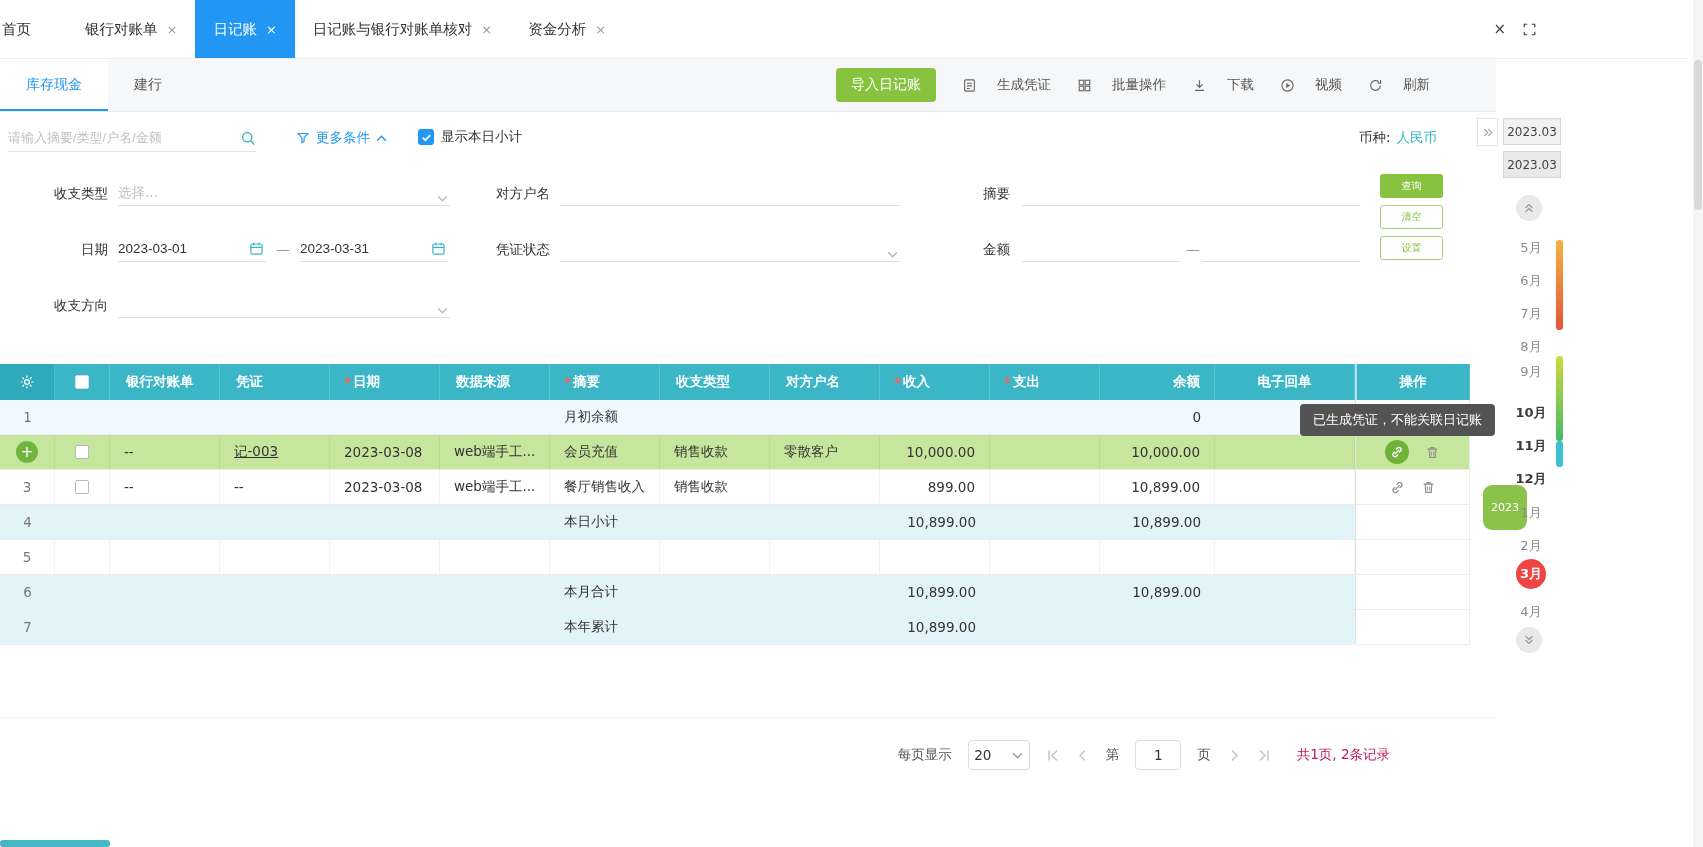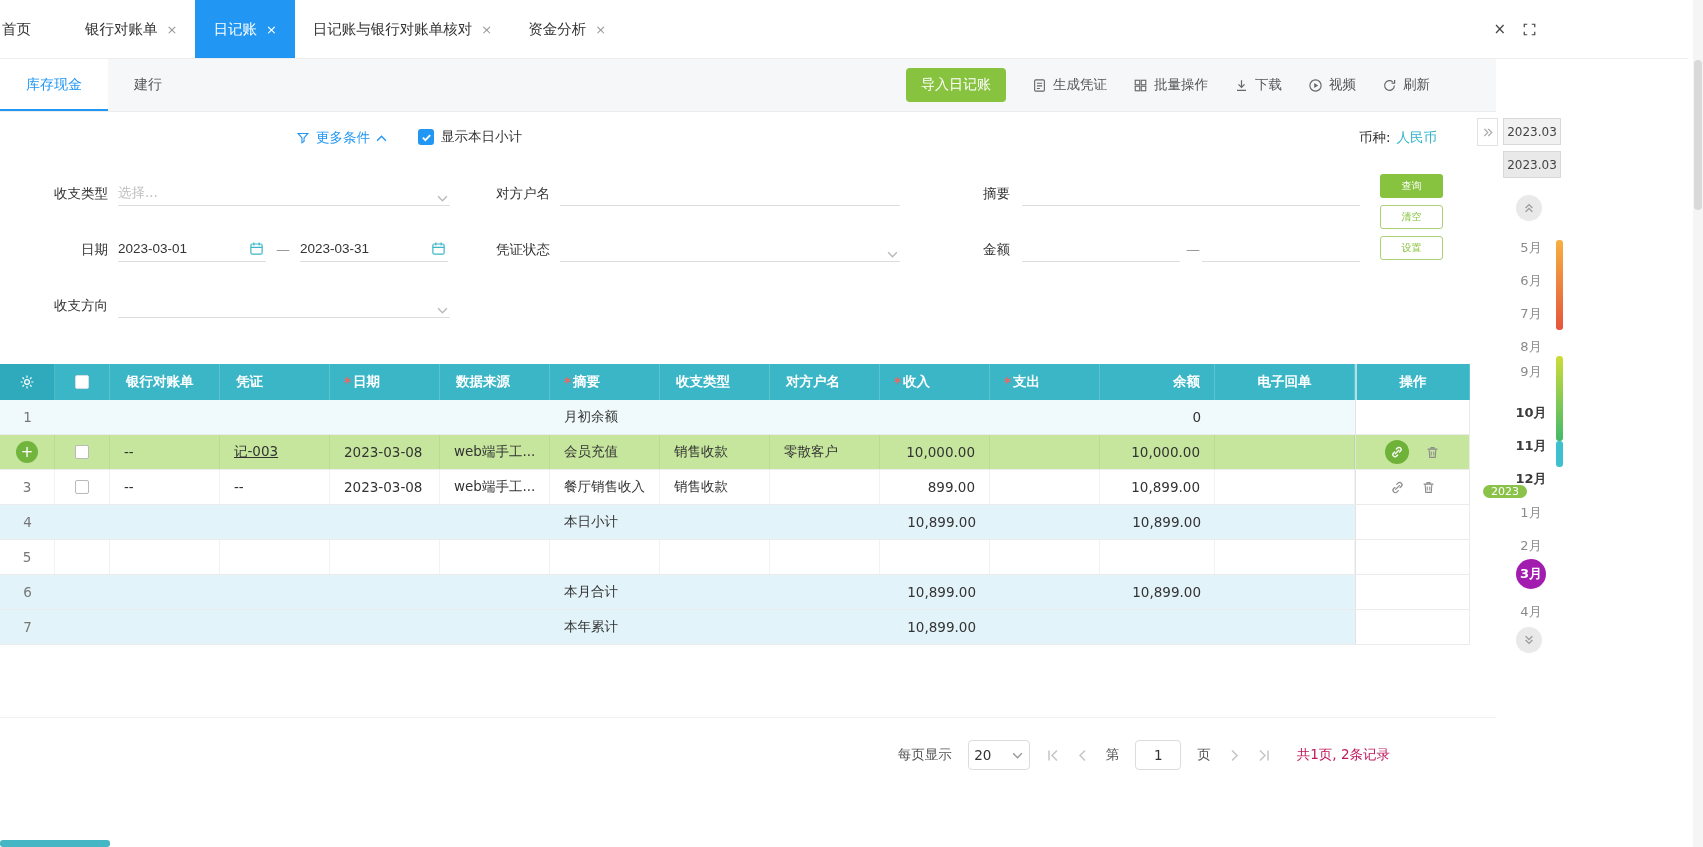--- a/index.html
+++ b/index.html
@@ -15,21 +15,21 @@
 .tab-home{padding:0 6px 0 2px;margin-right:30px;}
 .winctl{margin-left:auto;display:flex;align-items:center;gap:16px;padding-right:151px;color:#444;}
 .winctl .wbtn{font-size:15px;cursor:pointer;display:flex;align-items:center;}
 
 
 .subbar{position:absolute;top:59px;left:0;width:1496px;height:53px;background:#f6f7f8;border-bottom:1px solid #ececec;display:flex;align-items:stretch;}
 .subtab{display:flex;align-items:center;padding:0 26px;font-size:14px;color:#555;cursor:pointer;}
 .subtab.active{background:#fff;color:#2196f3;box-shadow:inset 0 -2px 0 #2196f3;}
 .tools{margin-left:auto;display:flex;align-items:center;gap:26px;padding-right:66px;}
 .btn-import{background:#87c33f;color:#fff;font-size:14px;padding:8px 15px;border-radius:4px;cursor:pointer;}
-.tool{display:flex;align-items:center;gap:6px;font-size:13.5px;color:#555;cursor:pointer;}
+.tool{display:flex;align-items:center;gap:20px;font-size:13.5px;color:#555;cursor:pointer;}
 .tool svg{width:15px;height:15px;}
 
 
 .searchrow{position:absolute;top:112px;left:0;width:1496px;height:52px;background:#fff;}
 .search{position:absolute;left:8px;top:12px;width:248px;height:28px;border-bottom:1px solid #e3e3e3;display:flex;align-items:center;gap:4px;}
 .search input{border:0;outline:0;flex:1;font-size:13px;color:#333;background:transparent;}
 .search input::placeholder{color:#c0c0c0;}
 .more{position:absolute;left:296px;top:17px;display:flex;gap:6px;align-items:center;color:#2196f3;font-size:13.5px;cursor:pointer;}
 .subtotal{position:absolute;left:418px;top:16px;display:flex;gap:7px;align-items:center;font-size:13.5px;color:#333;cursor:pointer;}
 .cbx-on{width:16px;height:16px;background:#2196f3;border-radius:3px;display:flex;align-items:center;justify-content:center;}
@@ -87,22 +87,22 @@
 .pg-ico{display:flex;cursor:pointer;}
 .pg-input{width:46px;height:30px;border:1px solid #dcdcdc;border-radius:4px;display:flex;align-items:center;justify-content:center;color:#333;cursor:text;}
 .pg-total{margin-left:10px;color:#be185d;}
 
 
 .timeline{position:absolute;left:1497px;top:115px;width:68px;height:545px;}
 .tl-box{position:absolute;left:6px;width:58px;height:27px;border:1px solid #d8d8d8;background:#f1f1f1;color:#444;font-size:12px;display:flex;align-items:center;justify-content:center;cursor:pointer;}
 .tl-circle{position:absolute;left:19px;width:26px;height:26px;border-radius:50%;background:#e9e9e9;display:flex;align-items:center;justify-content:center;cursor:pointer;}
 .tl-month{position:absolute;left:0;width:68px;text-align:center;font-size:13px;color:#8a8a8a;cursor:pointer;}
 .tl-month.strong{color:#3a3a3a;font-weight:bold;}
-.tl-month.act{left:19px;width:30px;height:30px;border-radius:50%;background:#a21caf;color:#fff;line-height:30px;font-weight:bold;}
-.tl-badge{position:absolute;left:-14px;background:#8bc34a;color:#fff;font-size:11px;padding:0 8px;border-radius:9px;}
+.tl-month.act{left:19px;width:30px;height:30px;border-radius:50%;background:#ef4444;color:#fff;line-height:30px;font-weight:bold;}
+.tl-badge{position:absolute;left:-14px;background:#8bc34a;color:#fff;font-size:11px;padding:16px 8px;border-radius:9px;}
 .expander{position:absolute;left:1477px;top:118px;width:21px;height:28px;background:#fff;border:1px solid #e2e2e2;display:flex;align-items:center;justify-content:center;cursor:pointer;}
 .mini{position:absolute;width:7px;border-radius:3px;}
 .mini-orange{left:1556px;top:240px;height:90px;background:linear-gradient(#f6b042,#e4553c);}
 .mini-green{left:1556px;top:356px;height:85px;background:linear-gradient(#cddc39,#43b96b);}
 .mini-teal{left:1556px;top:441px;height:26px;background:#3fc0d0;}
 
 
 .vscroll{position:absolute;right:0;top:0;width:10px;height:847px;background:#f5f5f5;}
 .vthumb{position:absolute;right:1px;top:60px;width:8px;height:150px;background:#d9d9d9;border-radius:4px;cursor:grab;}
 .hthumb{position:absolute;left:0;top:840px;width:110px;height:7px;background:#45b6c4;border-radius:3px;cursor:grab;}
@@ -184,20 +184,27 @@
         <svg viewBox="0 0 20 20" fill="none" stroke="#666" stroke-width="1.6">
             <path d="M16.5 10a6.5 6.5 0 1 1-2.2-4.9"></path>
             <path d="M16.8 2.8v4h-4"></path>
           </svg>
         <span>刷新</span>
       </div>
     </div>
   </div>
 
   <div class="searchrow">
+    <div class="search">
+      <input placeholder="请输入摘要/类型/户名/金额" style="">
+      <svg width="16" height="16" viewBox="0 0 20 20" fill="none" stroke="#3bb6c7" stroke-width="1.8">
+          <circle cx="9" cy="9" r="5.8"></circle>
+          <path d="M13.5 13.5L18 18"></path>
+        </svg>
+    </div>
     <div class="more">
       <svg width="14" height="14" viewBox="0 0 20 20" fill="none" stroke="#2196f3" stroke-width="1.6">
           <path d="M3 3.5h14l-5.5 6.5v5l-3 1.8v-6.8z"></path>
         </svg>
       <span>更多条件</span>
       <svg width="11" height="7" viewBox="0 0 12 8" fill="none" stroke="#2196f3" stroke-width="1.6">
           <path d="M1 6.5l5-5 5 5"></path>
         </svg>
     </div>
     <div class="subtotal">
@@ -475,20 +482,21 @@
       <div class="td"></div>
       <div class="td"></div>
       <div class="td num">10,899.00</div>
       <div class="td num"></div>
       <div class="td num"></div>
       <div class="td"></div>
       <div class="td ops-cell"></div>
     </div>
   </div>
 
+  <div class="tooltip">已生成凭证，不能关联日记账</div>
 
   <div class="divider"></div>
 
   <div class="pager">
     <span>每页显示</span>
     <div class="pp-select">
       <span>20</span>
       <svg width="11" height="7" viewBox="0 0 12 8" fill="none" stroke="#999" stroke-width="1.6">
           <path d="M1 1.5l5 5 5-5"></path>
         </svg>

